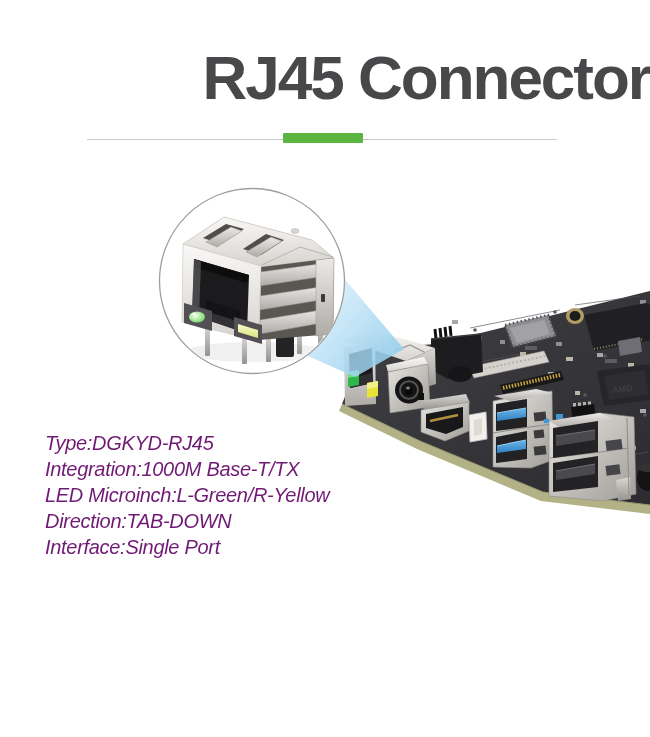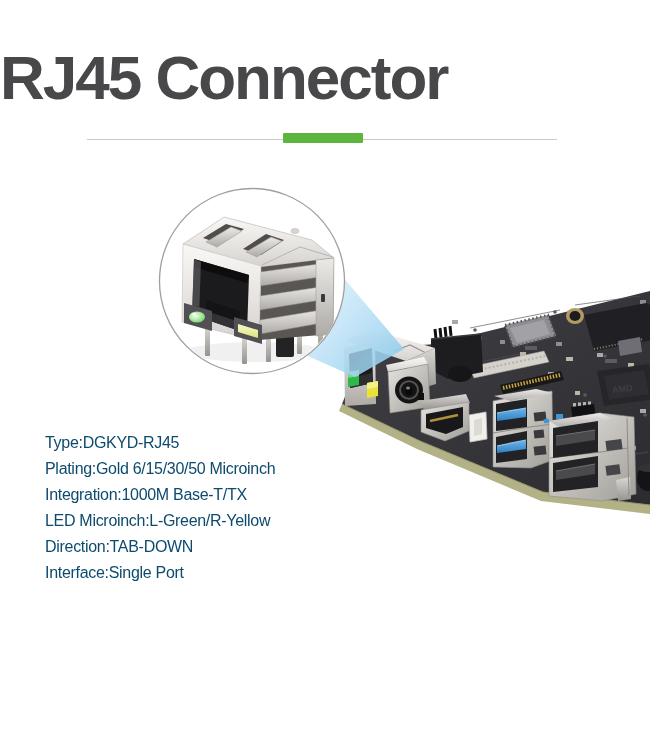--- a/index.html
+++ b/index.html
@@ -1,34 +1,34 @@
 <!DOCTYPE html>
 <html><head>
 <meta charset="utf-8">
 <style>
   html,body{margin:0;padding:0;background:#ffffff;}
   .page{
     position:relative;width:650px;height:737px;background:#ffffff;
     overflow:hidden;font-family:"Liberation Sans",sans-serif;
   }
   .title{
-    position:absolute;top:46px;left:0;width:650px;text-align:left;
+    position:absolute;top:46px;left:0;width:650px;text-align:right;
     font-size:62px;font-weight:bold;letter-spacing:-2px;color:#48484b;margin:0;
     line-height:64px;
   }
   .divider-line{
     position:absolute;top:139px;left:87px;width:470px;height:1px;background:#c9c9c9;
   }
   .divider-accent{
     position:absolute;top:133px;left:283px;width:80px;height:10px;background:#5cb53e;border-radius:1px;
   }
   .illo{position:absolute;top:0;left:0;}
   .specs{
     position:absolute;left:45px;top:430px;margin:0;padding:0;list-style:none;
-    font-size:16px;line-height:26px;color:#0c4a6e;letter-spacing:-0.3px;
+    font-size:20px;line-height:26px;color:#701a75;letter-spacing:-0.3px;font-style:italic;
   }
 </style>
 </head>
 <body>
 
 <div class="page">
 
   <h1 class="title">RJ45 Connector</h1>
   <div class="divider-line"></div>
   <div class="divider-accent"></div>
@@ -315,20 +315,19 @@
             <path d="M234,317 L262,325 L262,344 L234,336 Z" fill="#525055"></path>
             <path d="M238,324 L258,330 L258,338 L238,332 Z" fill="url(#ledYe)"></path>
           </g>
         </g>
       </g>
     </g>
   </svg>
 
   <ul class="specs">
     <li>Type:DGKYD-RJ45</li>
-    <li>Plating:Gold 6/15/30/50 Microinch</li>
     <li>Integration:1000M Base-T/TX</li>
     <li>LED Microinch:L-Green/R-Yellow</li>
     <li>Direction:TAB-DOWN</li>
     <li>Interface:Single Port</li>
   </ul>
 
 </div>
 
 </body></html>

